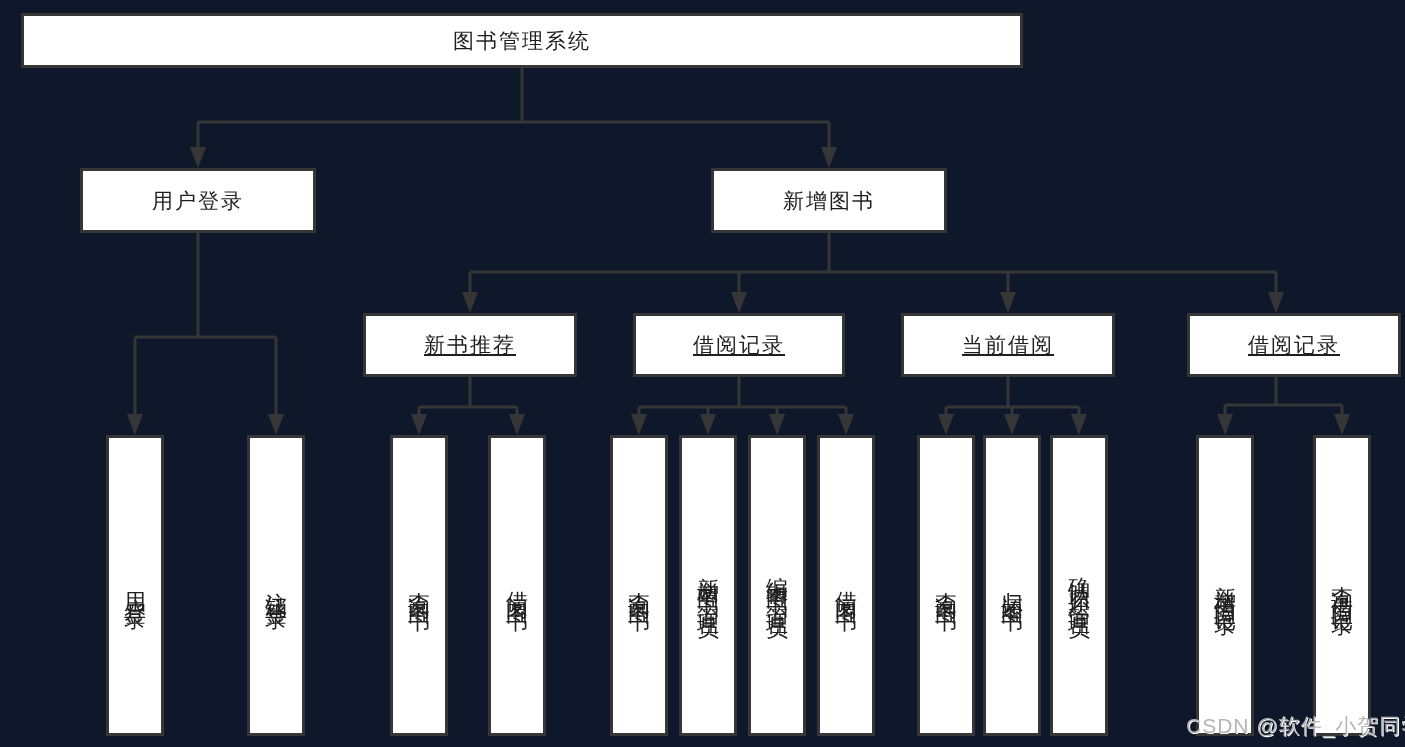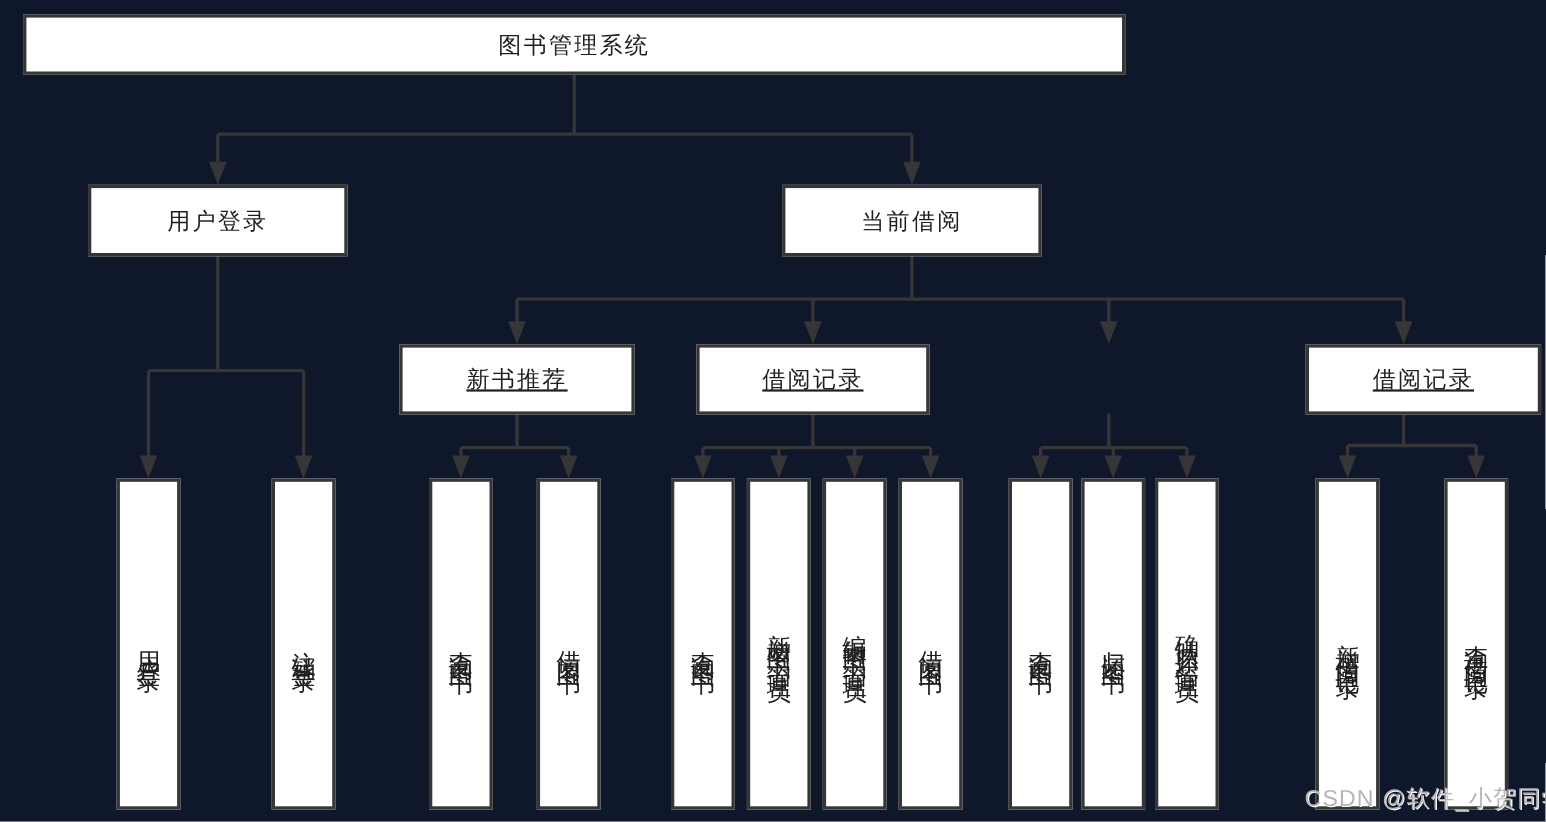--- a/index.html
+++ b/index.html
@@ -77,24 +77,25 @@
     <g>
       <path class="edge" d="M1276 376 V405 M1225 405 H1342 M1225 405 V419 M1342 405 V419"></path>
       <path class="arrow" d="M1217 414 H1233 L1225 435 Z"></path>
       <path class="arrow" d="M1334 414 H1350 L1342 435 Z"></path>
     </g>
   </svg>
 
   <div class="box h root">图书管理系统</div>
 
   <div class="box h l2" style="left:80px">用户登录</div>
-  <div class="box h l2" style="left:711px">当前借阅</div>
+  <div class="box h l2" style="left:711px">新增图书</div>
 
   <div class="box h l3" style="left:363px">新书推荐</div>
   <div class="box h l3" style="left:633px;width:212px">借阅记录</div>
+  <div class="box h l3" style="left:901px">当前借阅</div>
   <div class="box h l3" style="left:1187px">借阅记录</div>
 
   <div class="box leaf" style="left:106px">
     <span class="vt">用户登录</span>
   </div>
   <div class="box leaf" style="left:247px">
     <span class="vt">注销登录</span>
   </div>
 
   <div class="box leaf" style="left:390px">

